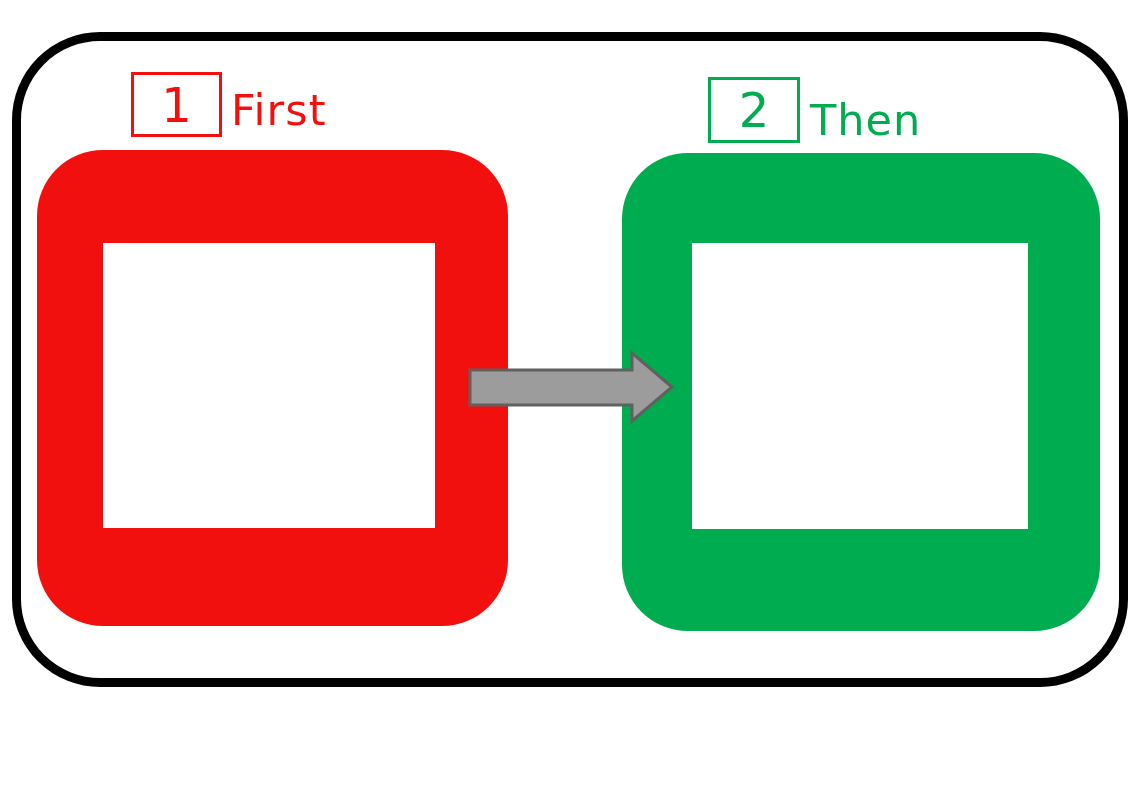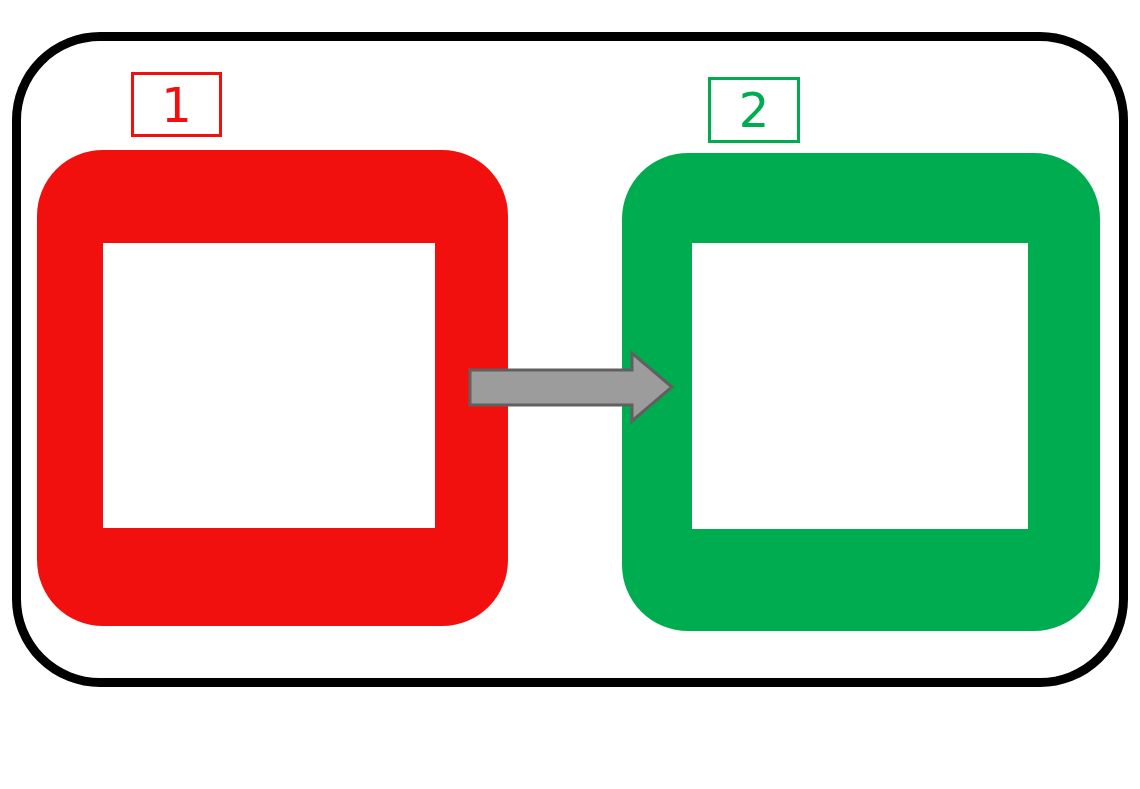--- a/index.html
+++ b/index.html
@@ -117,24 +117,26 @@
 </head>
 <body>
 
 <div class="canvas">
 
   <div class="board"></div>
 
   <div class="num-box first">
     <span>1</span>
   </div>
+  <div class="step-word first">First</div>
 
   <div class="num-box then">
     <span>2</span>
   </div>
+  <div class="step-word then">Then</div>
 
   <div class="frame first">
     <div class="window"></div>
   </div>
 
   <div class="frame then">
     <div class="window"></div>
   </div>
 
   <svg class="arrow-svg" viewBox="463 344 216 86">

